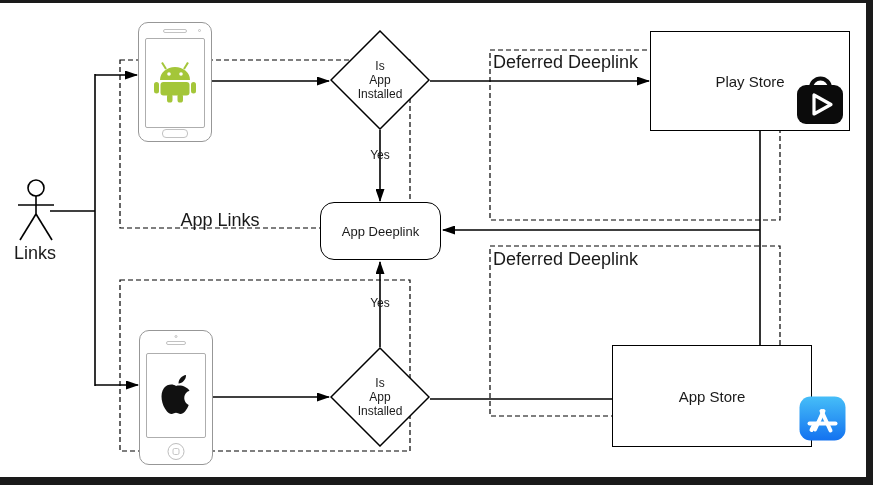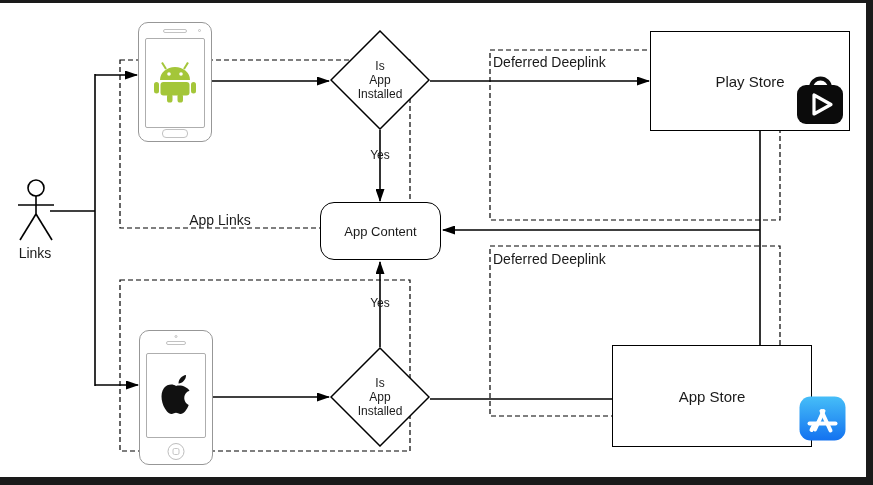--- a/index.html
+++ b/index.html
@@ -10,21 +10,21 @@
   
   .frame { position:absolute; background:#1a1a1a; z-index:9; }
   .frame.top    { left:0; top:0; width:873px; height:3px; }
   .frame.bottom { left:0; top:477px; width:873px; height:8px; }
   .frame.right  { left:866px; top:0; width:7px; height:485px; }
 
   
   #wires { position:absolute; left:0; top:0; z-index:2; }
 
   
-  .lbl { position:absolute; z-index:4; font-size:14px; line-height:16px; white-space:nowrap; }
+  .lbl { position:absolute; z-index:4; font-size:18px; line-height:16px; white-space:nowrap; }
   .lbl.center { text-align:center; }
   .lbl-app-links { left:170px; top:212px; width:100px; }
   .lbl-universal { left:160px; top:298px; width:150px; }
   .lbl-deferred-1 { left:493px; top:54px; }
   .lbl-deferred-2 { left:493px; top:251px; }
   .lbl-yes-top { left:355px; top:147px; width:50px; font-size:12px; }
   .lbl-yes-bottom { left:355px; top:295px; width:50px; font-size:12px; }
   .lbl-user { left:7px; top:245px; width:56px; }
 
   
@@ -170,21 +170,21 @@
       <polygon points="50,1 99,50 50,99 1,50" fill="#fff" stroke="#000" stroke-width="1.5"></polygon>
     </svg>
     <div class="dtxt">
       <div>Is</div>
       <div>App</div>
       <div>Installed</div>
     </div>
   </div>
 
   <div class="node app-content">
-    <span>App Content</span>
+    <span>App Deeplink</span>
   </div>
 
   <div class="node store-box play-store">
     <span>Play Store</span>
   </div>
   <div class="node store-box app-store">
     <span>App Store</span>
   </div>
 
   <svg class="badge ps-badge" width="52" height="54" viewBox="0 0 52 54">

